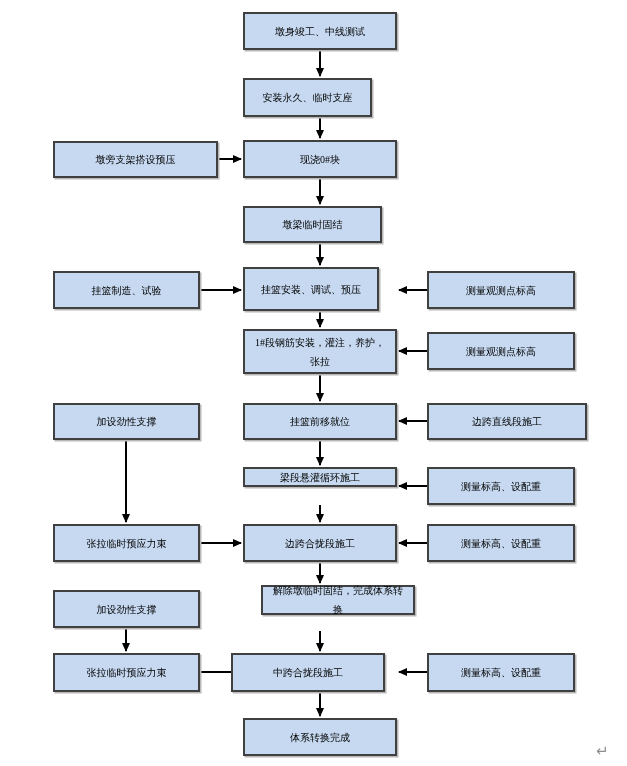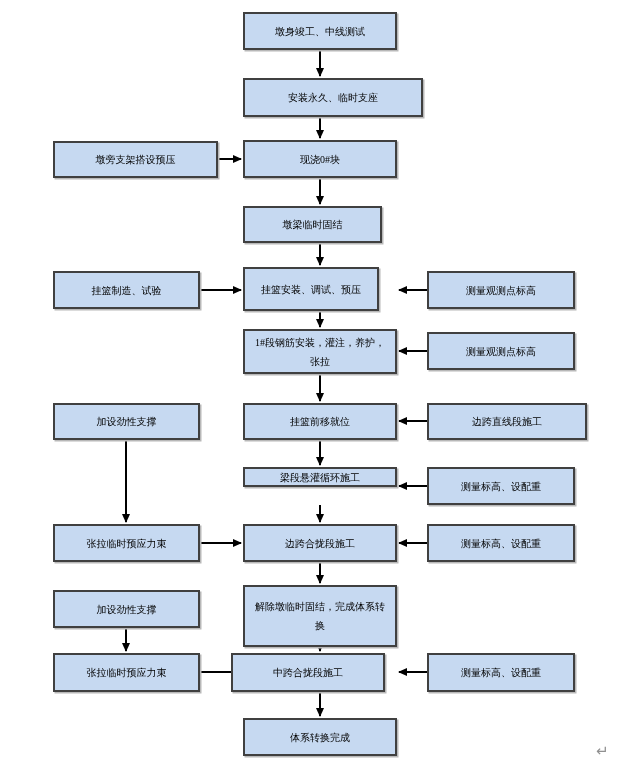--- a/index.html
+++ b/index.html
@@ -73,29 +73,29 @@
 
     <line x1="427" y1="290" x2="399" y2="290" stroke="#000" stroke-width="2" marker-end="url(#ah)"></line>
     <line x1="427" y1="351" x2="399" y2="351" stroke="#000" stroke-width="2" marker-end="url(#ah)"></line>
     <line x1="427" y1="421" x2="399" y2="421" stroke="#000" stroke-width="2" marker-end="url(#ah)"></line>
     <line x1="427" y1="486" x2="399" y2="486" stroke="#000" stroke-width="2" marker-end="url(#ah)"></line>
     <line x1="427" y1="543" x2="399" y2="543" stroke="#000" stroke-width="2" marker-end="url(#ah)"></line>
     <line x1="427" y1="672" x2="399" y2="672" stroke="#000" stroke-width="2" marker-end="url(#ah)"></line>
   </svg>
 
   <div class="node" style="left:243px;top:12px;width:154px;height:38px">墩身竣工、中线测试</div>
-  <div class="node" style="left:243px;top:78px;width:180px;height:39px">安装永久、临时支座</div>
+  <div class="node" style="left:243px;top:78px;width:129px;height:39px">安装永久、临时支座</div>
   <div class="node" style="left:243px;top:140px;width:154px;height:38px">现浇0#块</div>
   <div class="node" style="left:243px;top:206px;width:139px;height:37px">墩梁临时固结</div>
   <div class="node" style="left:243px;top:267px;width:136px;height:44px">挂篮安装、调试、预压</div>
   <div class="node" style="left:243px;top:329px;width:154px;height:45px">1#段钢筋安装，灌注，养护，张拉</div>
   <div class="node" style="left:243px;top:403px;width:154px;height:37px">挂篮前移就位</div>
   <div class="node" style="left:243px;top:467px;width:154px;height:20px">梁段悬灌循环施工</div>
   <div class="node" style="left:243px;top:524px;width:154px;height:38px">边跨合拢段施工</div>
-  <div class="node" style="left:243px;top:585px;width:154px;height:62px">解除墩临时固结，完成体系转换</div>
+  <div class="node" style="left:261px;top:585px;width:154px;height:30px">解除墩临时固结，完成体系转换</div>
   <div class="node" style="left:231px;top:653px;width:154px;height:39px">中跨合拢段施工</div>
   <div class="node" style="left:243px;top:718px;width:154px;height:38px">体系转换完成</div>
 
   <div class="node" style="left:53px;top:141px;width:165px;height:37px">墩旁支架搭设预压</div>
   <div class="node" style="left:53px;top:271px;width:147px;height:38px">挂篮制造、试验</div>
   <div class="node" style="left:53px;top:403px;width:147px;height:37px">加设劲性支撑</div>
   <div class="node" style="left:53px;top:524px;width:147px;height:38px">张拉临时预应力束</div>
   <div class="node" style="left:53px;top:590px;width:147px;height:38px">加设劲性支撑</div>
   <div class="node" style="left:53px;top:653px;width:147px;height:39px">张拉临时预应力束</div>
 

